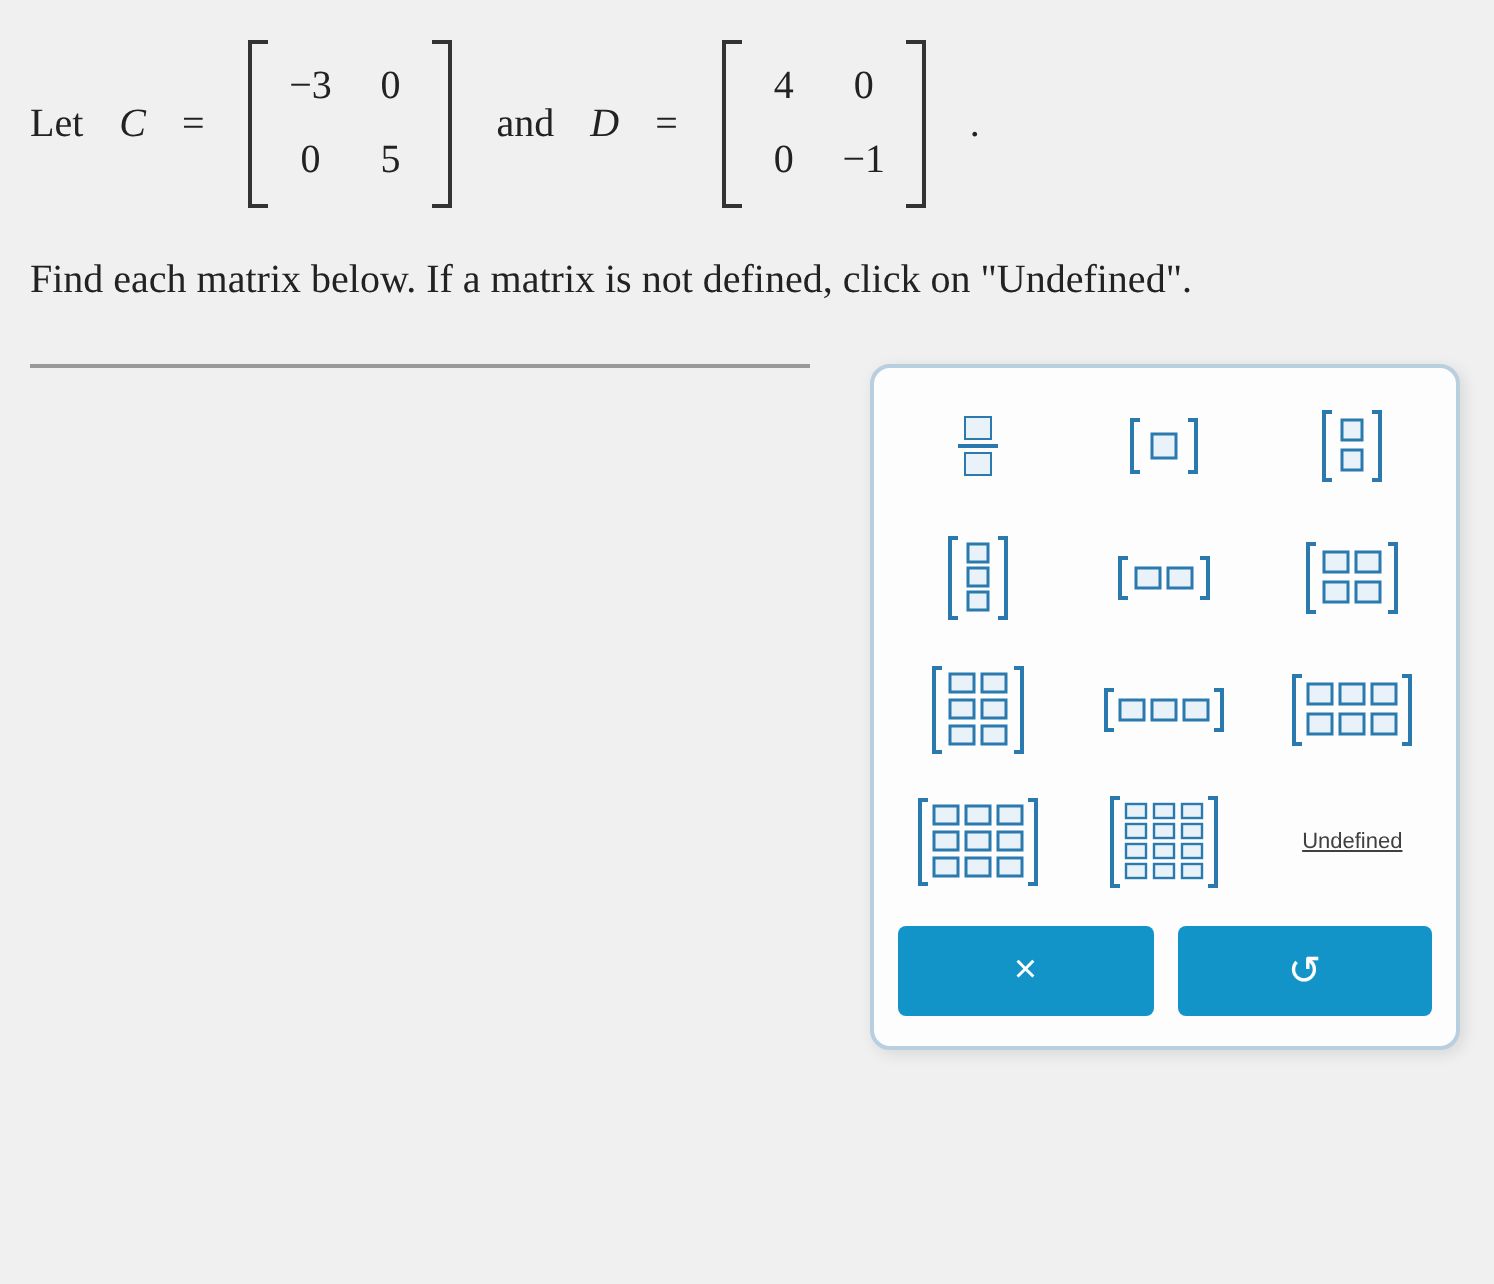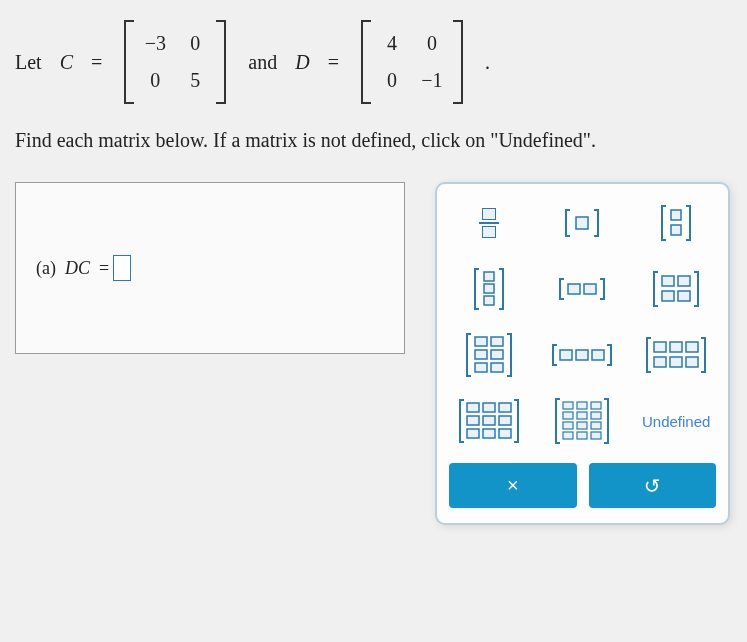--- a/index.html
+++ b/index.html
@@ -99,23 +99,24 @@
     .palette-item {
       height: 48px;
       display: flex;
       align-items: center;
       justify-content: center;
       cursor: pointer;
       border-radius: 4px;
     }
     .palette-item svg { display: block; }
     .undefined-item {
-      font-size: 15px;
-      color: #3b82f6;
+      font-size: 11px;
+      color: #404040;
       font-family: Arial, sans-serif;
+      text-decoration: underline;
     }
     .action-row {
       display: flex;
       gap: 12px;
       justify-content: center;
     }
     .action-btn {
       flex: 1;
       height: 45px;
       background: #1294c8;
@@ -169,28 +170,20 @@
     </span>
     <span class="bracket-right"></span>
   </span>
   <span>.</span>
 </div>
 
 <div class="instruction">Find each matrix below. If a matrix is not defined, click on "Undefined".</div>
 
 <div class="work-area">
   <div class="answer-boxes">
-    <div class="answer-row">
-      <span class="answer-label">
-        <span>(a)</span>&nbsp;
-        <span class="italic">D</span><span class="italic">C</span>
-        &nbsp;<span>=</span>
-      </span>
-      <span class="answer-input"></span>
-    </div>
   </div>
 
   <div class="palette">
     <div class="palette-grid">
 
       <div class="palette-item">
         <div class="frac-icon">
           <div class="frac-box"></div>
             <div class="frac-line"></div>
             <div class="frac-box"></div>

